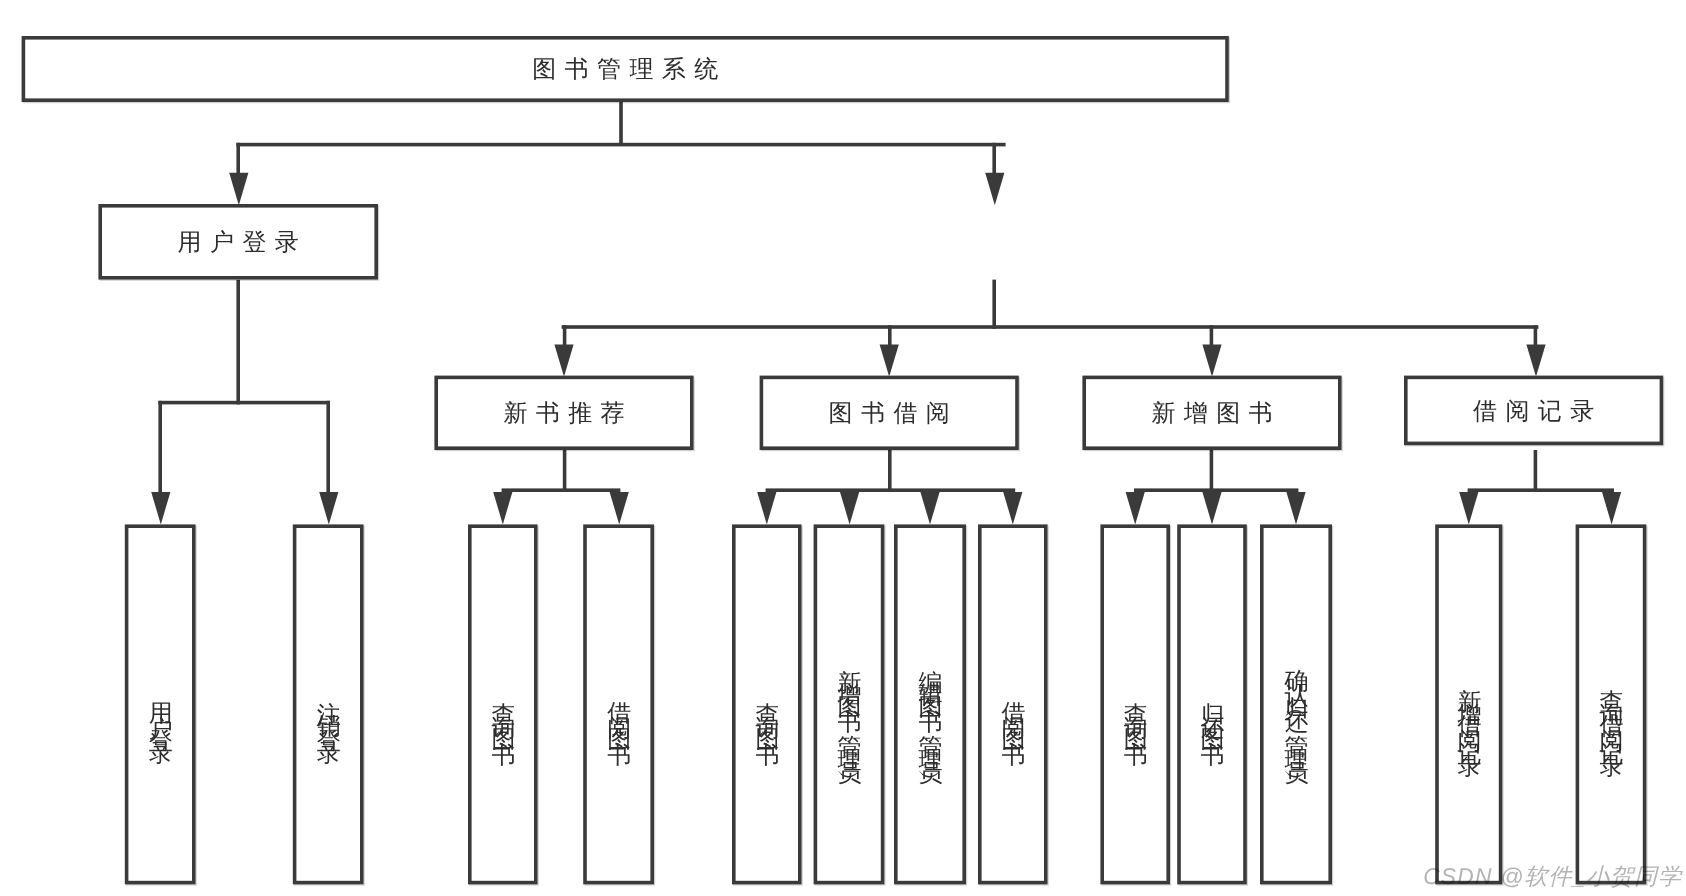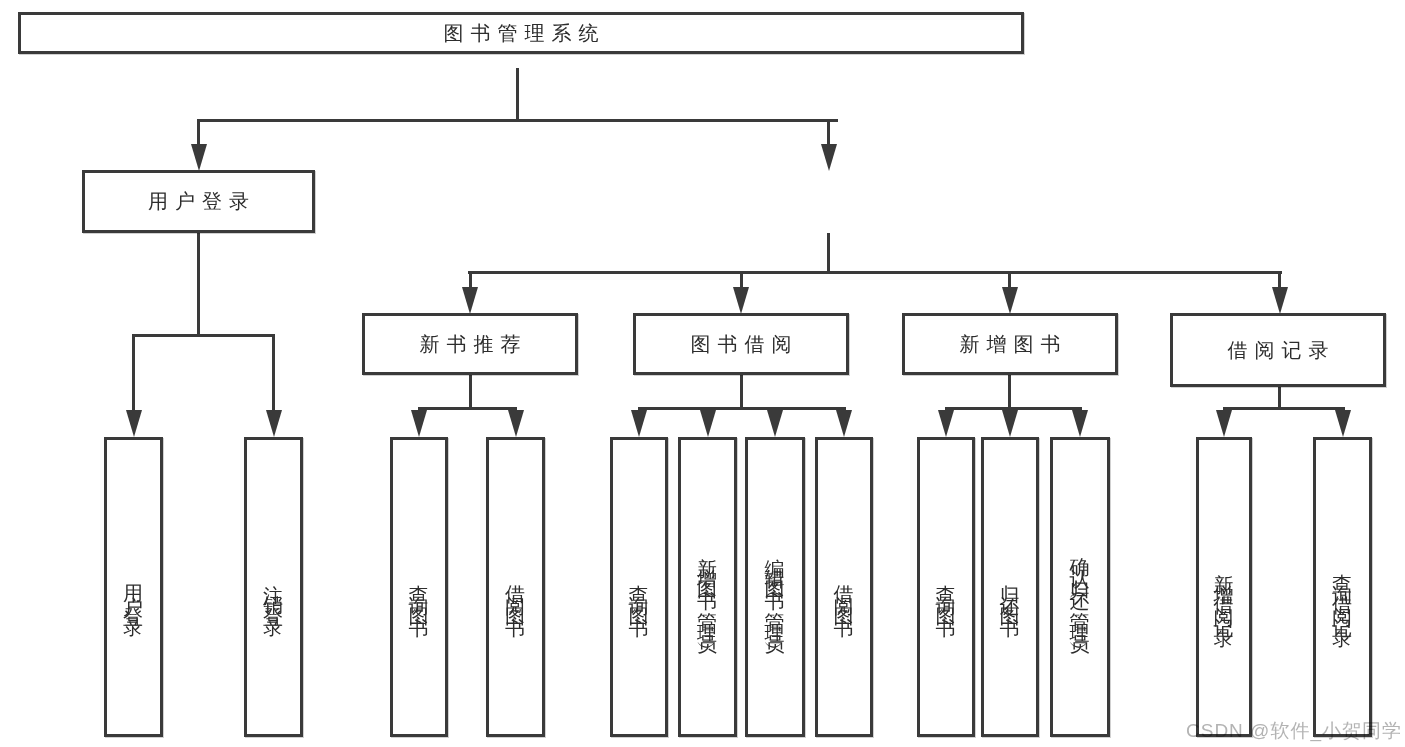--- a/index.html
+++ b/index.html
@@ -49,28 +49,29 @@
   .watermark{
     position:absolute;
     left:1186px;top:718px;
     font-size:19px;
     color:#a6a6a6;
     letter-spacing:1px;
     white-space:nowrap;
     z-index:3;
     mix-blend-mode:multiply;
     opacity:.85;
+    font-style:italic;
   }
 </style>
 </head>
 <body>
 
 <div class="canvas">
 
-  <div class="box bh" style="left:18px;top:12px;width:1006px;height:42px">
+  <div class="box bh" style="left:18px;top:30px;width:1006px;height:55px">
     <span class="lbl">图书管理系统</span>
   </div>
 
   <div class="vl" style="left:516px;top:68px;height:53px"></div>
   <div class="hl" style="left:197px;top:119px;width:641px"></div>
   <div class="vl" style="left:197px;top:119px;height:27px"></div>
   <div class="ar" style="left:191px;top:144px"></div>
   <div class="vl" style="left:827px;top:119px;height:27px"></div>
   <div class="ar" style="left:821px;top:144px"></div>
 
@@ -98,21 +99,21 @@
 
   <div class="box bh" style="left:633px;top:313px;width:216px;height:62px">
     <span class="lbl">图书借阅</span>
   </div>
   <div class="box bh" style="left:362px;top:313px;width:216px;height:62px">
     <span class="lbl">新书推荐</span>
   </div>
   <div class="box bh" style="left:902px;top:313px;width:216px;height:62px">
     <span class="lbl">新增图书</span>
   </div>
-  <div class="box bh" style="left:1170px;top:313px;width:216px;height:74px">
+  <div class="box bh" style="left:1170px;top:313px;width:216px;height:58px">
     <span class="lbl">借阅记录</span>
   </div>
 
   <div class="vl" style="left:469px;top:375px;height:34px"></div>
   <div class="hl" style="left:418px;top:407px;width:99px"></div>
   <div class="ar" style="left:411px;top:410px"></div>
   <div class="ar" style="left:508px;top:410px"></div>
 
   <div class="vl" style="left:740px;top:375px;height:34px"></div>
   <div class="hl" style="left:638px;top:407px;width:208px"></div>

